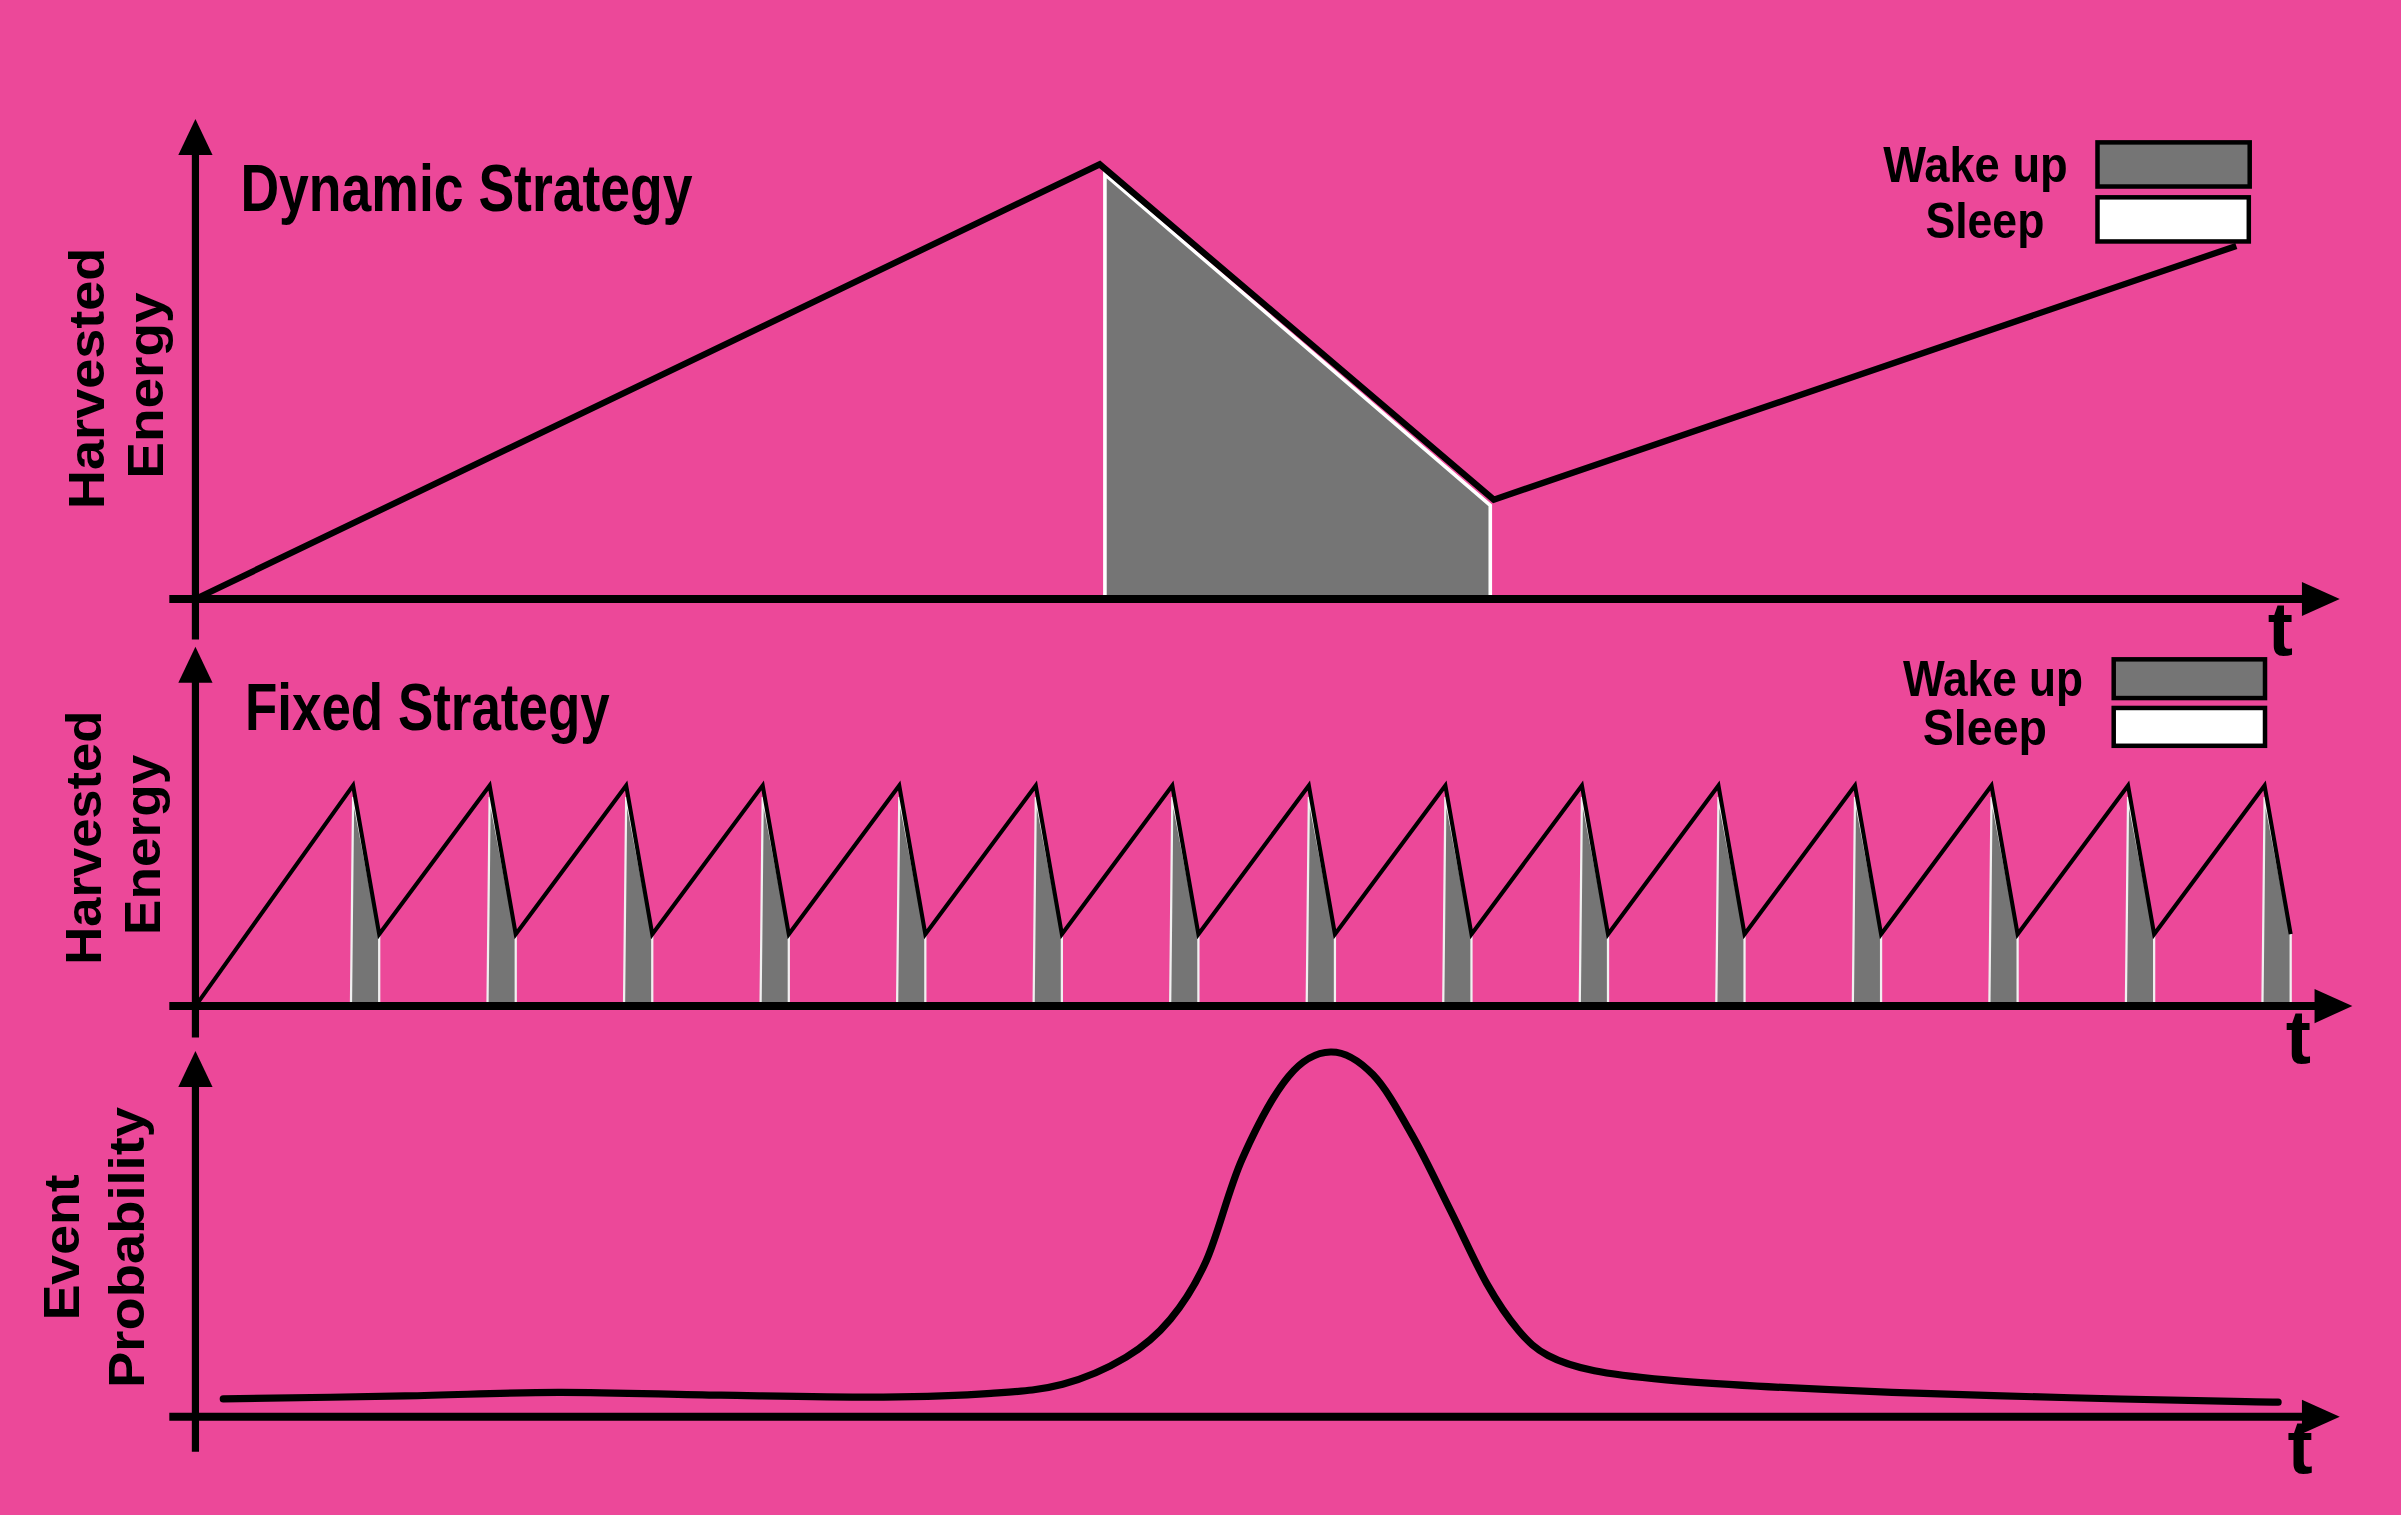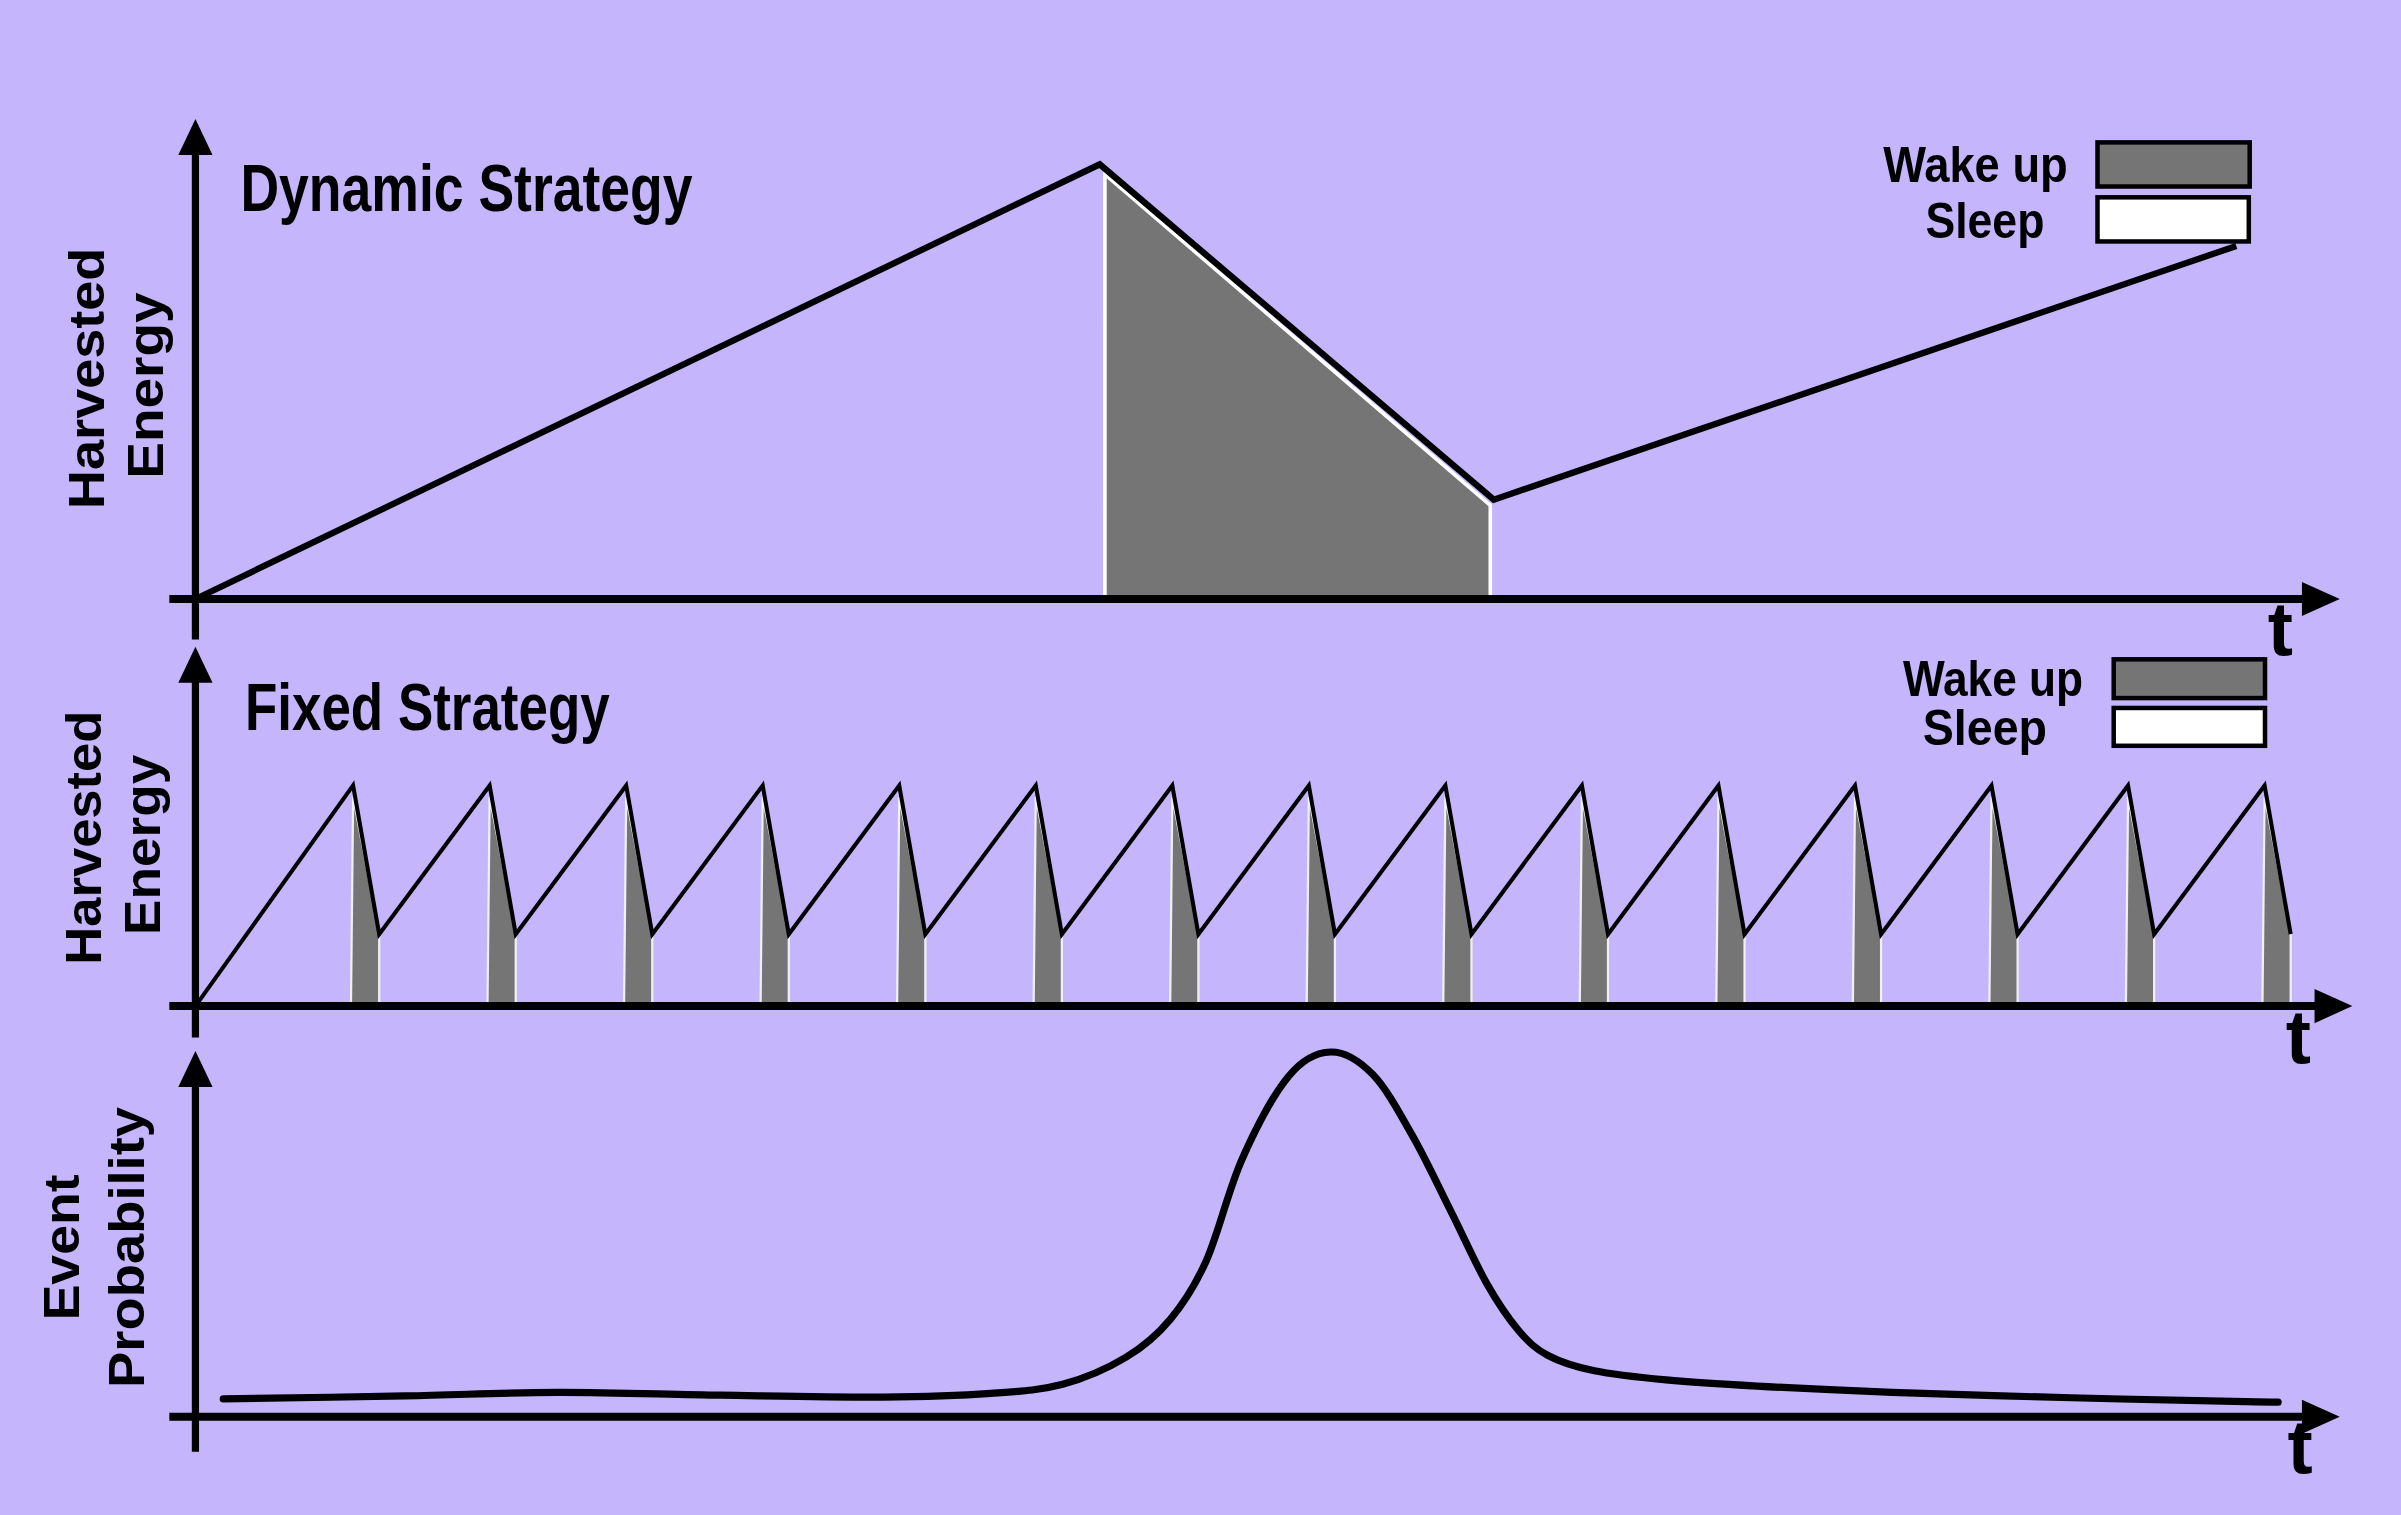--- a/index.html
+++ b/index.html
@@ -1,16 +1,16 @@
 <!DOCTYPE html>
 <html style="font-size:14.4px"><head>
 <meta charset="utf-8">
 <style>
   html,body{margin:0;padding:0;background:#ffffff;}
-  .canvas{position:relative;width:2401px;height:1515px;background:#c4b5fd;overflow:hidden;}
+  .canvas{position:relative;width:2401px;height:1515px;background:#ec4899;overflow:hidden;}
   svg{position:absolute;left:0;top:0;}
   text{font-family:"Liberation Sans",sans-serif;font-weight:bold;fill:#000;}
   .title{font-size:73px;}
   .legend-label{font-size:56px;}
   .t-label{font-size:84px;}
   .ylab{font-size:55px;}
 </style>
 </head>
 <body>
 

